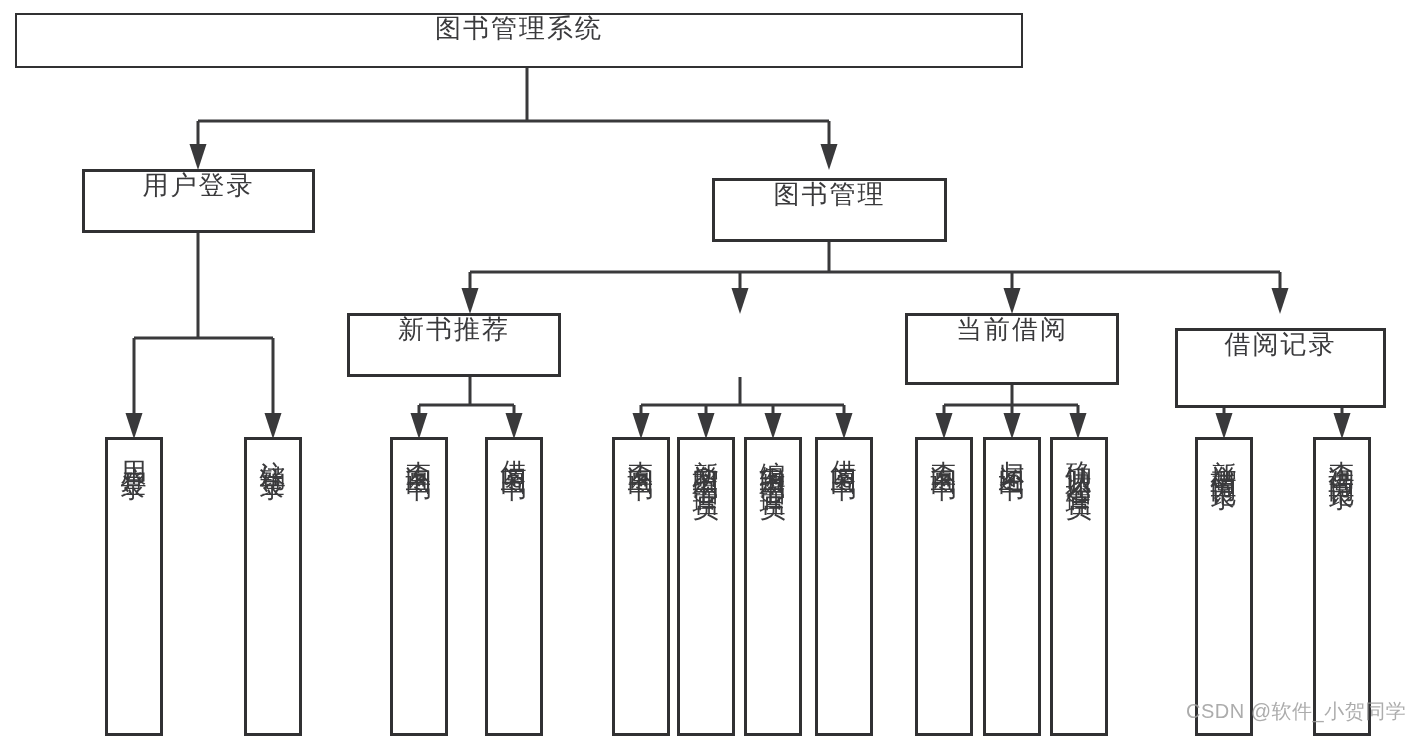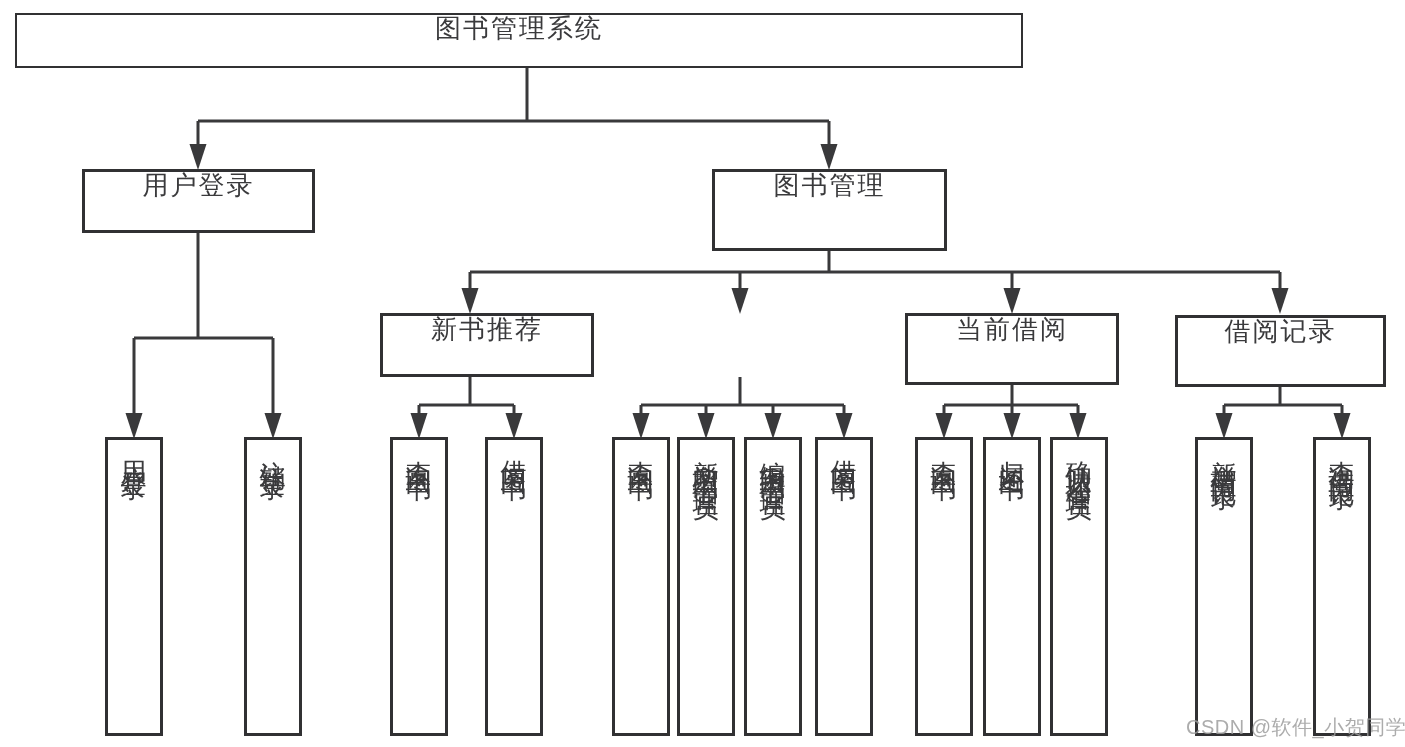--- a/index.html
+++ b/index.html
@@ -38,21 +38,21 @@
     writing-mode: vertical-rl;
     text-orientation: mixed;
     font-size: 26px;
     letter-spacing: 5px;
     line-height: 1;
     white-space: nowrap;
   }
   .watermark {
     position: absolute;
     left: 1186px;
-    top: 714px;
+    top: 698px;
     font-size: 20px;
     color: rgba(158, 158, 158, 0.85);
     white-space: nowrap;
     z-index: 3;
     letter-spacing: 0.5px;
   }
 </style>
 </head>
 <body>
 
@@ -119,31 +119,31 @@
     </g>
   </svg>
 
   <div class="box root" style="left:15px;top:13px;width:1008px;height:55px">
     <span class="hlabel">图书管理系统</span>
   </div>
 
   <div class="box" style="left:82px;top:169px;width:233px;height:64px">
     <span class="hlabel">用户登录</span>
   </div>
-  <div class="box" style="left:712px;top:169px;width:235px;height:82px">
+  <div class="box" style="left:712px;top:178px;width:235px;height:64px">
     <span class="hlabel">图书管理</span>
   </div>
 
-  <div class="box" style="left:380px;top:313px;width:214px;height:64px">
+  <div class="box" style="left:347px;top:313px;width:214px;height:64px">
     <span class="hlabel">新书推荐</span>
   </div>
   <div class="box" style="left:905px;top:313px;width:214px;height:72px">
     <span class="hlabel">当前借阅</span>
   </div>
-  <div class="box" style="left:1175px;top:315px;width:211px;height:72px">
+  <div class="box" style="left:1175px;top:328px;width:211px;height:80px">
     <span class="hlabel">借阅记录</span>
   </div>
 
   <div class="box leaf" style="left:105px;top:437px;width:58px;height:299px">
     <span class="vtext">用户登录</span>
   </div>
   <div class="box leaf" style="left:244px;top:437px;width:58px;height:299px">
     <span class="vtext">注销登录</span>
   </div>
   <div class="box leaf" style="left:390px;top:437px;width:58px;height:299px">

